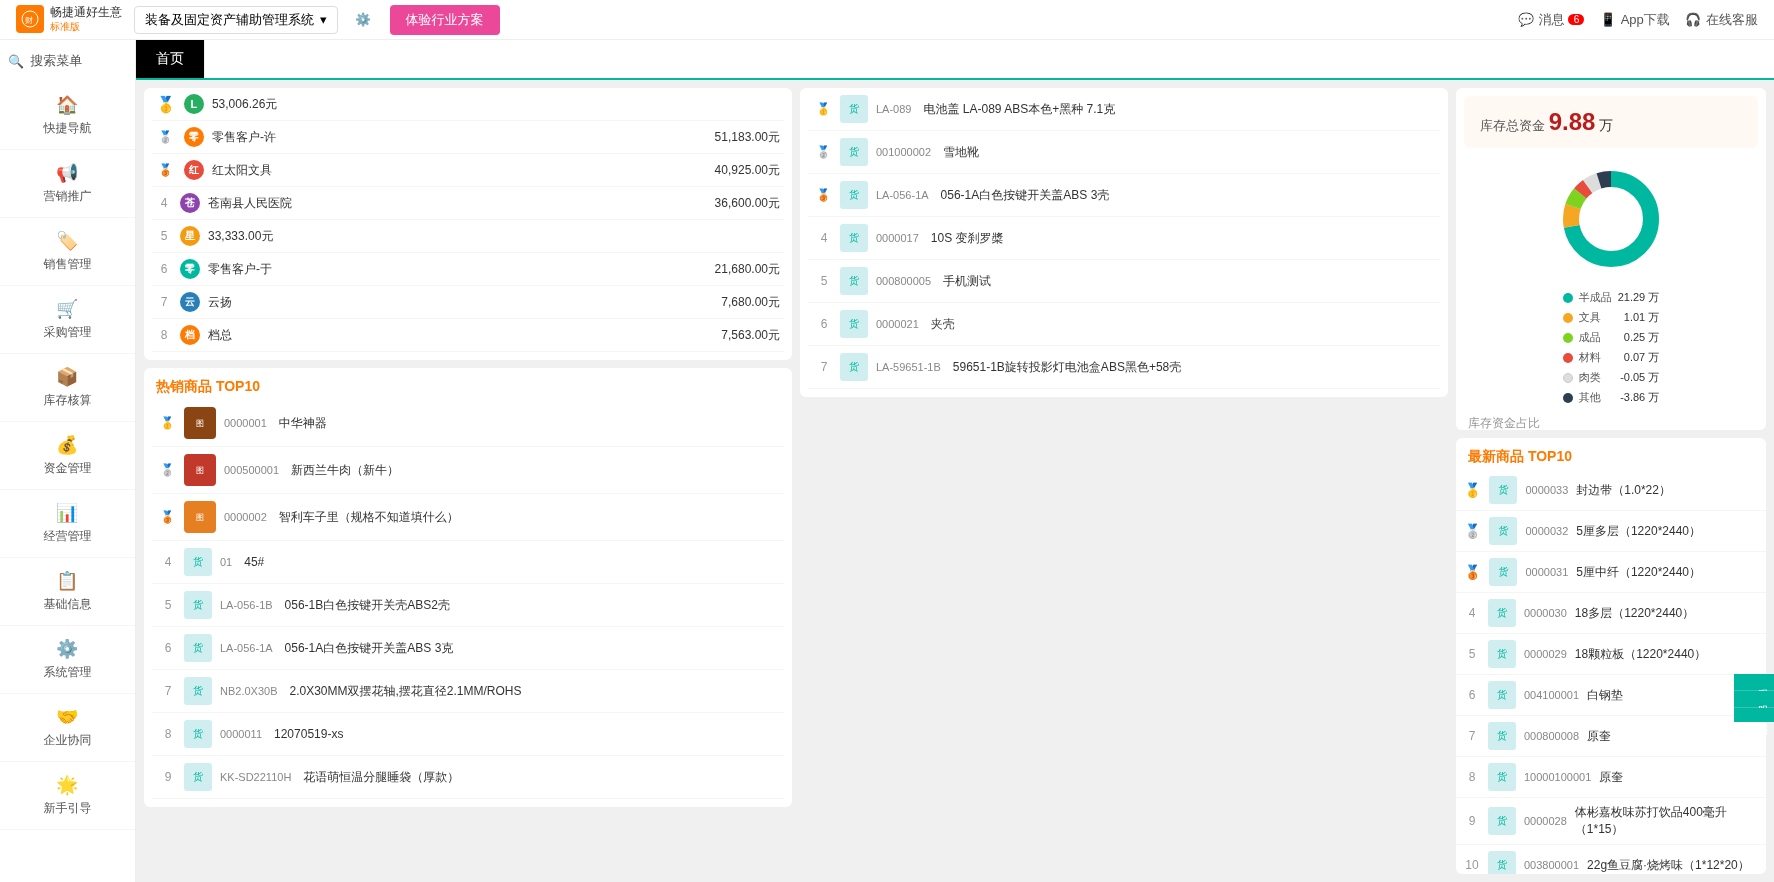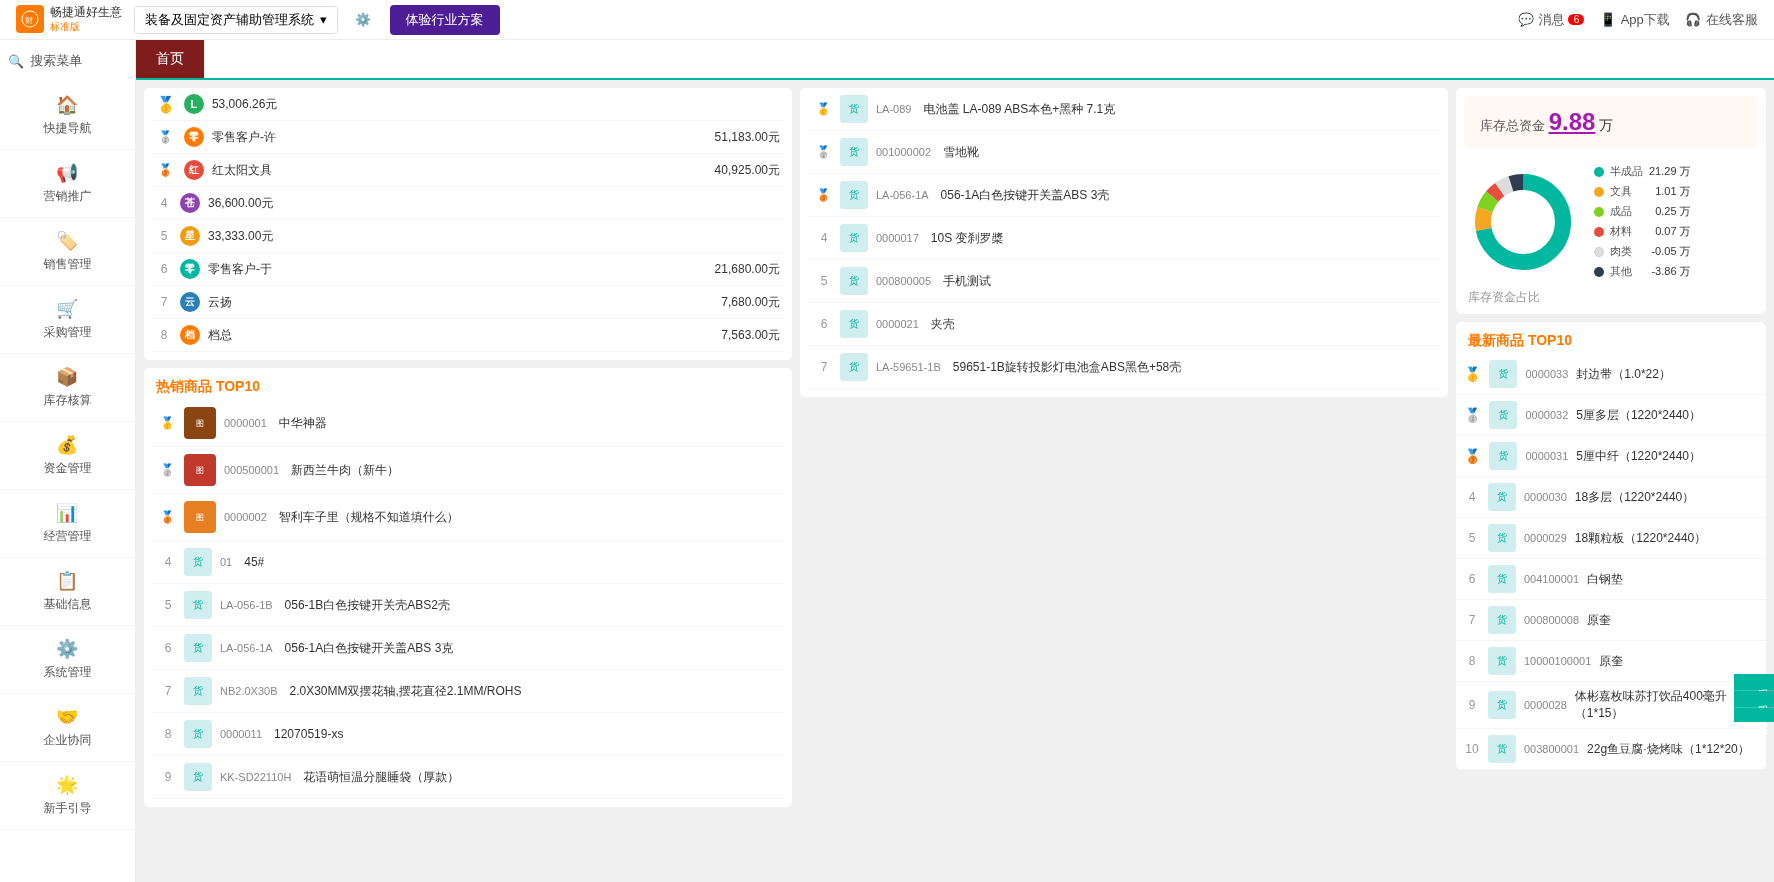--- a/index.html
+++ b/index.html
@@ -22,21 +22,21 @@
     .logo-icon svg { width: 20px; height: 20px; }
     .logo-text { font-size: 12px; color: #333; line-height: 1.2; }
     .logo-sub { font-size: 10px; color: #ff7a00; }
     .system-selector {
       display: flex; align-items: center; gap: 6px;
       border: 1px solid #ddd; border-radius: 4px; padding: 4px 10px;
       cursor: pointer; background: #fff;
     }
     .gear-btn { width: 28px; height: 28px; display: flex; align-items: center; justify-content: center; cursor: pointer; }
     .trial-btn {
-      background: #4c1d95; color: #fff; border: none;
+      background: #ec4899; color: #fff; border: none;
       padding: 6px 16px; border-radius: 4px; cursor: pointer; font-size: 13px;
     }
     .top-header-right { display: flex; align-items: center; gap: 16px; }
     .header-action { display: flex; align-items: center; gap: 4px; cursor: pointer; color: #555; font-size: 13px; }
     .badge { background: #f00; color: #fff; border-radius: 10px; padding: 0 4px; font-size: 10px; min-width: 16px; text-align: center; }
 
     
     .main-layout { display: flex; flex: 1; overflow: hidden; }
 
     
@@ -65,21 +65,21 @@
       display: flex;
       border-bottom: 2px solid #00b8a0;
       flex-shrink: 0;
     }
     .tab-item {
       padding: 10px 20px;
       cursor: pointer; font-size: 14px; color: #555;
       border-right: 1px solid #eee;
     }
     .tab-item.active {
-      background: #7f1d1d; color: #fff;
+      background: #000000; color: #fff;
     }
 
     
     .content-body { flex: 1; display: flex; overflow: hidden; background: #f0f0f0; gap: 8px; padding: 8px; }
 
     
     .right-panel { width: 310px; flex-shrink: 0; display: flex; flex-direction: column; gap: 8px; overflow-y: auto; }
 
     
     .card { background: #fff; border-radius: 6px; overflow: hidden; }
@@ -109,25 +109,25 @@
     
     .product-icon-placeholder {
       width: 28px; height: 28px; background: #d0eef0; border-radius: 3px;
       display: flex; align-items: center; justify-content: center;
       font-size: 10px; color: #00b8a0; flex-shrink: 0;
     }
 
     
     .inventory-total { padding: 12px 16px; background: #fff8f3; margin: 8px; border-radius: 6px; }
     .inventory-total-label { font-size: 13px; color: #555; }
-    .inventory-total-value { font-size: 24px; font-weight: bold; color: #a21caf; display: inline; text-decoration: underline; }
+    .inventory-total-value { font-size: 24px; font-weight: bold; color: #b91c1c; display: inline; }
     .inventory-total-unit { font-size: 14px; color: #333; }
 
     
-    .donut-area { display: flex; align-items: center; padding: 8px 12px; gap: 16px; }
+    .donut-area { display: flex; align-items: center; padding: 8px 12px; gap: 16px; flex-direction: column; }
     .legend-list { display: flex; flex-direction: column; gap: 5px; }
     .legend-item { display: flex; align-items: center; gap: 6px; font-size: 11px; color: #555; }
     .legend-dot { width: 10px; height: 10px; border-radius: 50%; flex-shrink: 0; }
     .legend-value { margin-left: auto; font-size: 11px; color: #333; }
 
     
     .new-product-row {
       display: flex; align-items: center; padding: 6px 8px;
       border-bottom: 1px solid #f5f5f5; gap: 8px;
     }
@@ -303,20 +303,21 @@
               <div class="rank-row">
                 <span style="width:20px;font-size:12px;color:#999;text-align:center;flex-shrink:0;">🥉</span>
                 <span class="rank-badge tag-red" style="font-size:10px;">红</span>
                 <span class="rank-name">红太阳文具</span>
                 <span class="rank-amount">40,925.00元</span>
               </div>
 
               <div class="rank-row">
                 <span class="rank-num">4</span>
                 <span class="rank-badge tag-purple" style="font-size:10px;">苍</span>
+                <span class="rank-name">苍南县人民医院</span>
                 <span class="rank-amount">36,600.00元</span>
               </div>
 
               <div class="rank-row">
                 <span class="rank-num">5</span>
                 <span class="rank-badge tag-yellow" style="font-size:10px;">星</span>
                 <span class="rank-amount">33,333.00元</span>
               </div>
 
               <div class="rank-row">

